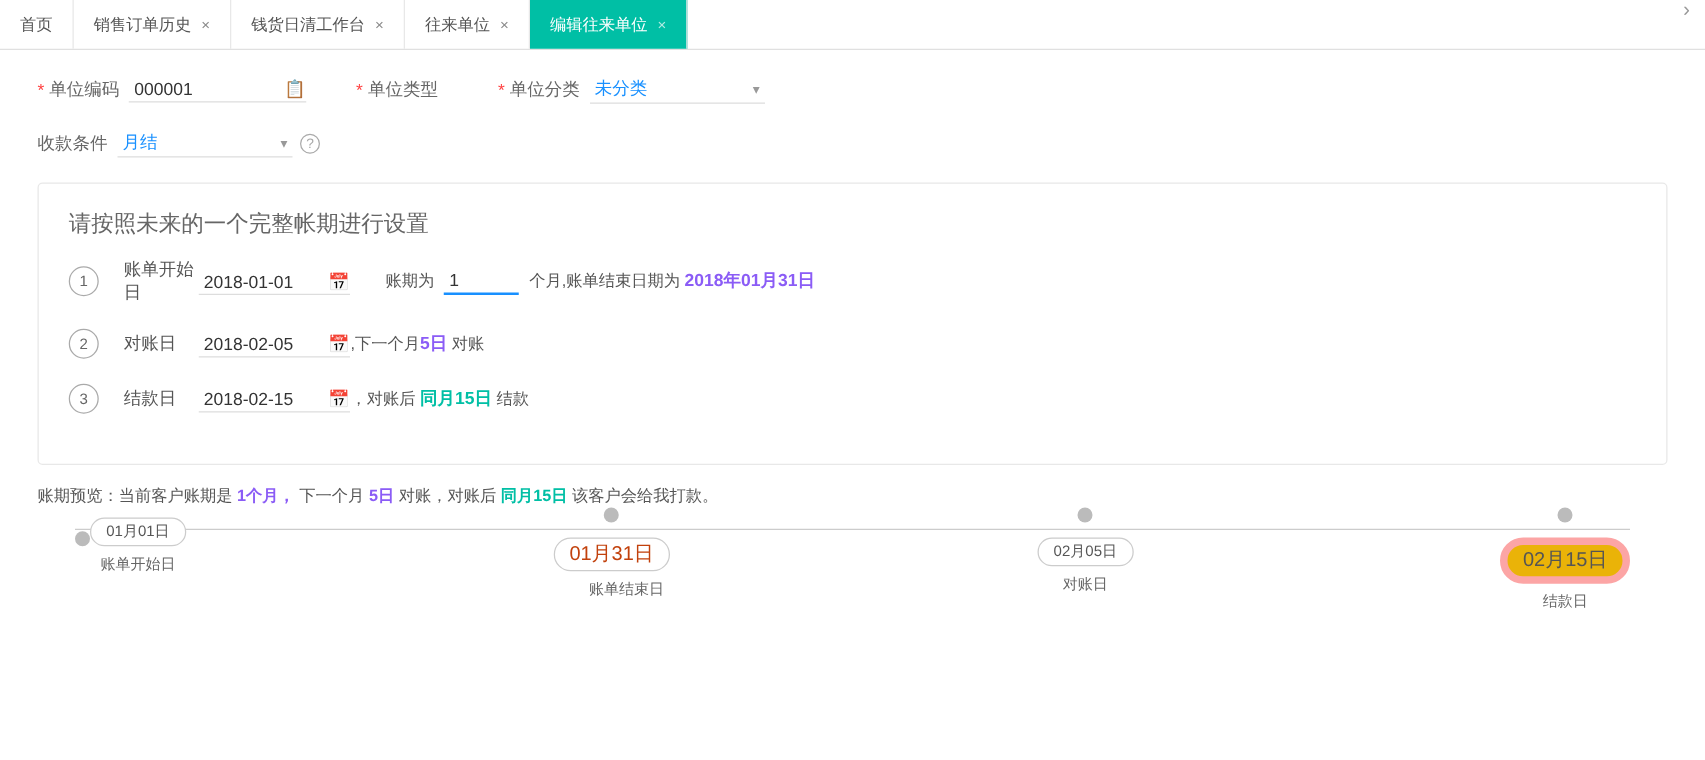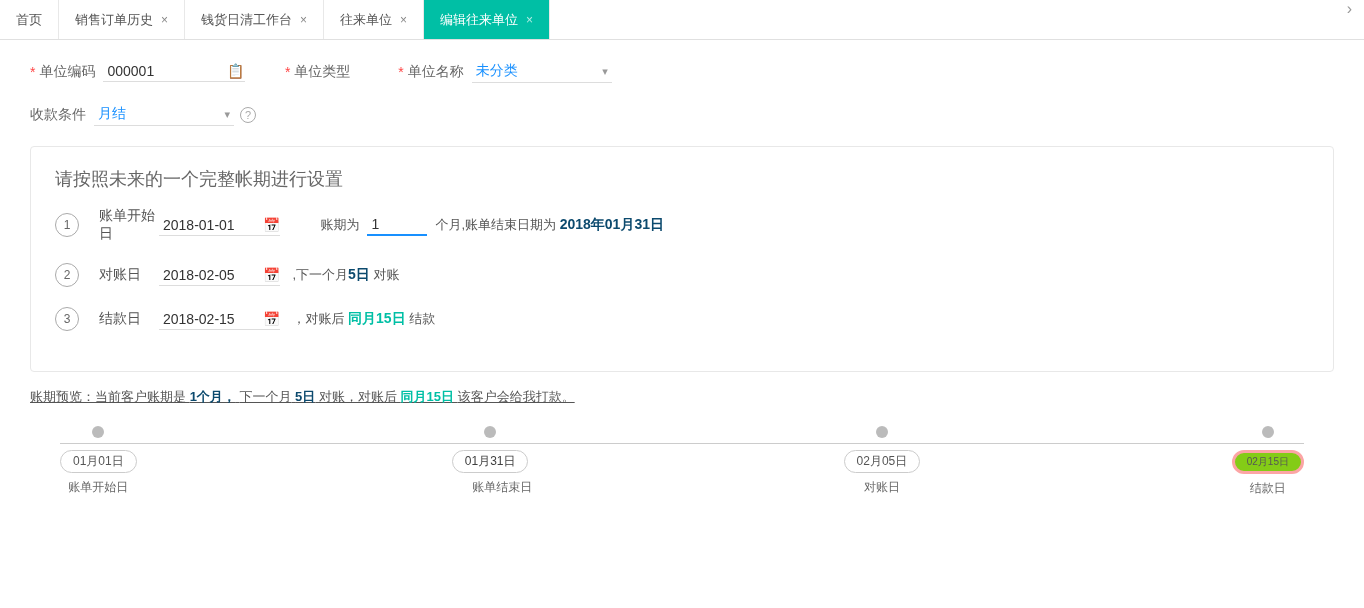--- a/index.html
+++ b/index.html
@@ -201,36 +201,35 @@
     }
     .period-field-label {
       width: 60px;
       color: #555;
       flex-shrink: 0;
     }
     .period-date-input {
       display: flex;
       align-items: center;
       border-bottom: 1px solid #ddd;
-      margin-right: 12px;
     }
     .period-date-input input {
       border: none;
       outline: none;
       font-size: 14px;
       color: #333;
       background: transparent;
       width: 100px;
       padding: 2px 4px;
     }
     .period-suffix {
       color: #555;
       font-size: 13px;
     }
-    .highlight-orange { color: #0c4a6e; font-weight: bold; }
+    .highlight-orange { color: #8b5cf6; font-weight: bold; }
     .highlight-teal { color: #00bfa5; font-weight: bold; }
 
     .month-input-wrap {
       display: flex;
       align-items: center;
       border-bottom: 2px solid #1890ff;
       margin-right: 8px;
     }
     .month-input-wrap input {
       border: none;
@@ -239,22 +238,20 @@
       color: #333;
       background: transparent;
       width: 60px;
       padding: 2px 4px;
     }
 
     
     .preview-text {
       font-size: 13px;
       color: #555;
-      margin-bottom: 20px;
-      text-decoration: underline;
     }
   </style>
 </head>
 <body>
 
 <div class="tabs-bar">
   <div class="tab-item">
     <span>首页</span>
   </div>
   <div class="tab-item">
@@ -287,21 +284,21 @@
         <input type="text" value="000001" style="width: 120px;">
         <span class="cal-icon">📋</span>
       </div>
     </div>
     <div class="form-item">
       <span class="required-star">*</span>
       <span class="form-label">单位类型</span>
     </div>
     <div class="form-item">
       <span class="required-star">*</span>
-      <span class="form-label">单位名称</span>
+      <span class="form-label">单位分类</span>
       <div class="dropdown-wrap">
         <span class="dropdown-value">未分类</span>
         <span class="dropdown-arrow">▾</span>
       </div>
     </div>
   </div>
 
   <div class="form-row">
     <div class="form-item">
       <span class="form-label">收款条件</span>
@@ -365,48 +362,48 @@
     <span class="highlight-teal"> 同月15日 </span>
     <span>该客户会给我打款。</span>
   </div>
 
   <div style="position:relative; padding: 0 30px;">
 
     <div style="position:absolute; top: 17px; left: 30px; right: 30px; height: 1px; background: #ccc;"></div>
 
     <div style="display:flex; justify-content:space-between; align-items:flex-start; position:relative; z-index:1;">
 
-      <div style="display:flex; flex-direction:column; align-items:center;">
+      <div style="display:flex; flex-direction:row; align-items:center;">
         <div style="width:12px;height:12px;border-radius:50%;background:#bbb;margin-bottom:4px;"></div>
         <div style="margin-top:8px;display:flex;flex-direction:column;align-items:center;">
           <div style="background:#fff;border:1px solid #ccc;border-radius:20px;padding:2px 12px;font-size:12px;color:#555;">01月01日</div>
           <div style="font-size:12px;color:#666;margin-top:6px;">账单开始日</div>
         </div>
       </div>
 
       <div style="display:flex; flex-direction:column; align-items:center;">
         <div style="width:12px;height:12px;border-radius:50%;background:#bbb;margin-bottom:4px;"></div>
         <div style="margin-top:8px;display:flex;flex-direction:column;align-items:center;">
-          <div style="background:#fff;border:1px solid #ccc;border-radius:20px;padding:2px 12px;font-size:12px;color:#404040;">01月31日</div>
+          <div style="background:#fff;border:1px solid #ccc;border-radius:20px;padding:2px 12px;font-size:16px;color:#c2410c;">01月31日</div>
           <div style="font-size:12px;color:#666;margin-top:6px;margin-left:24px;">账单结束日</div>
         </div>
       </div>
 
       <div style="display:flex; flex-direction:column; align-items:center;">
         <div style="width:12px;height:12px;border-radius:50%;background:#bbb;margin-bottom:4px;"></div>
         <div style="margin-top:8px;display:flex;flex-direction:column;align-items:center;">
           <div style="background:#fff;border:1px solid #ccc;border-radius:20px;padding:2px 12px;font-size:12px;color:#555;">02月05日</div>
           <div style="font-size:12px;color:#666;margin-top:6px;">对账日</div>
         </div>
       </div>
 
       <div style="display:flex; flex-direction:column; align-items:center;">
         <div style="width:12px;height:12px;border-radius:50%;background:#bbb;margin-bottom:4px;"></div>
         <div style="margin-top:8px;display:flex;flex-direction:column;align-items:center;">
-          <div style="background:#84cc16;border:3px solid #fca5a5;border-radius:20px;padding:2px 12px;font-size:10px;color:#555;">02月15日</div>
+          <div style="background:#eab308;border:6px solid #fca5a5;border-radius:20px;padding:2px 12px;font-size:16px;color:#555;">02月15日</div>
           <div style="font-size:12px;color:#666;margin-top:6px;">结款日</div>
         </div>
       </div>
 
     </div>
   </div>
 
 </div>
 
 </body></html>

